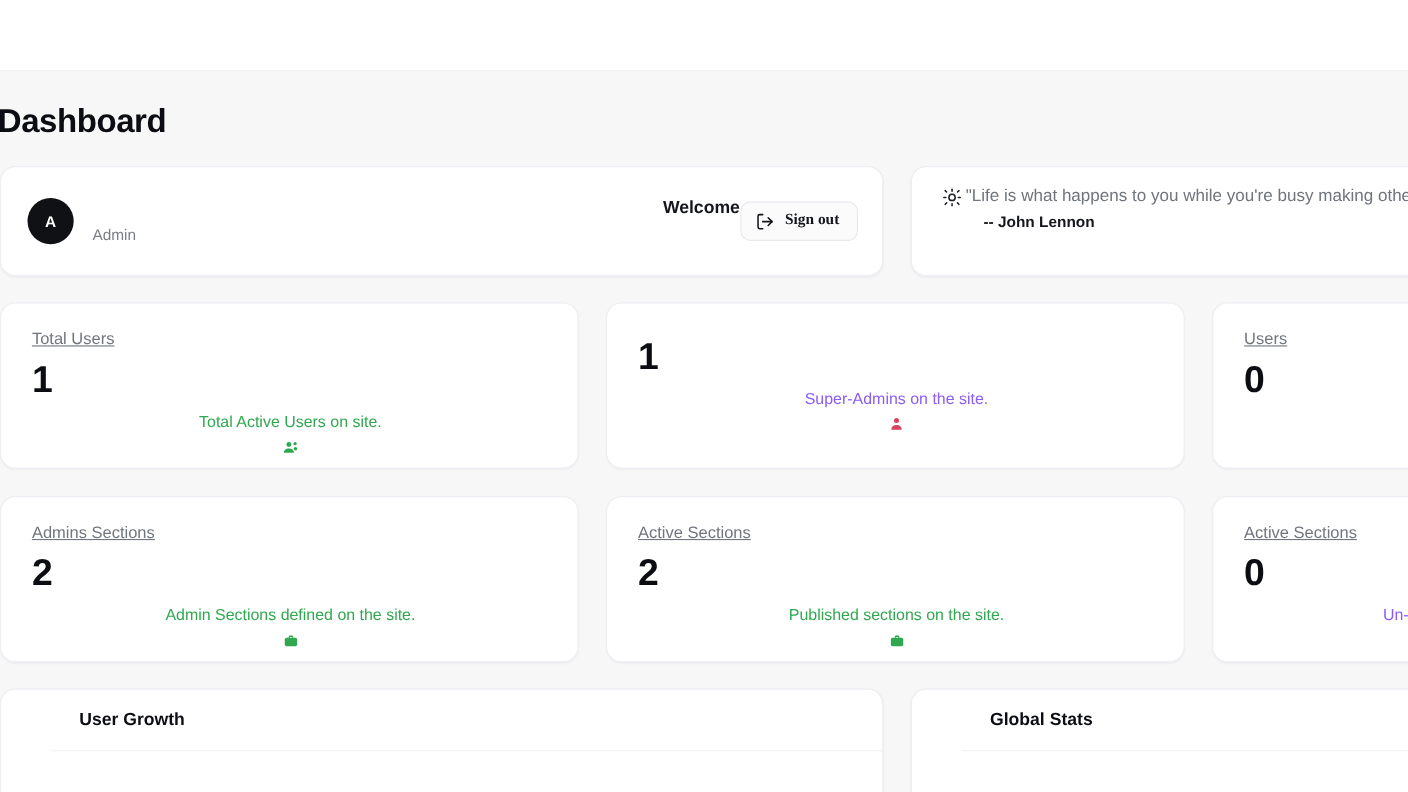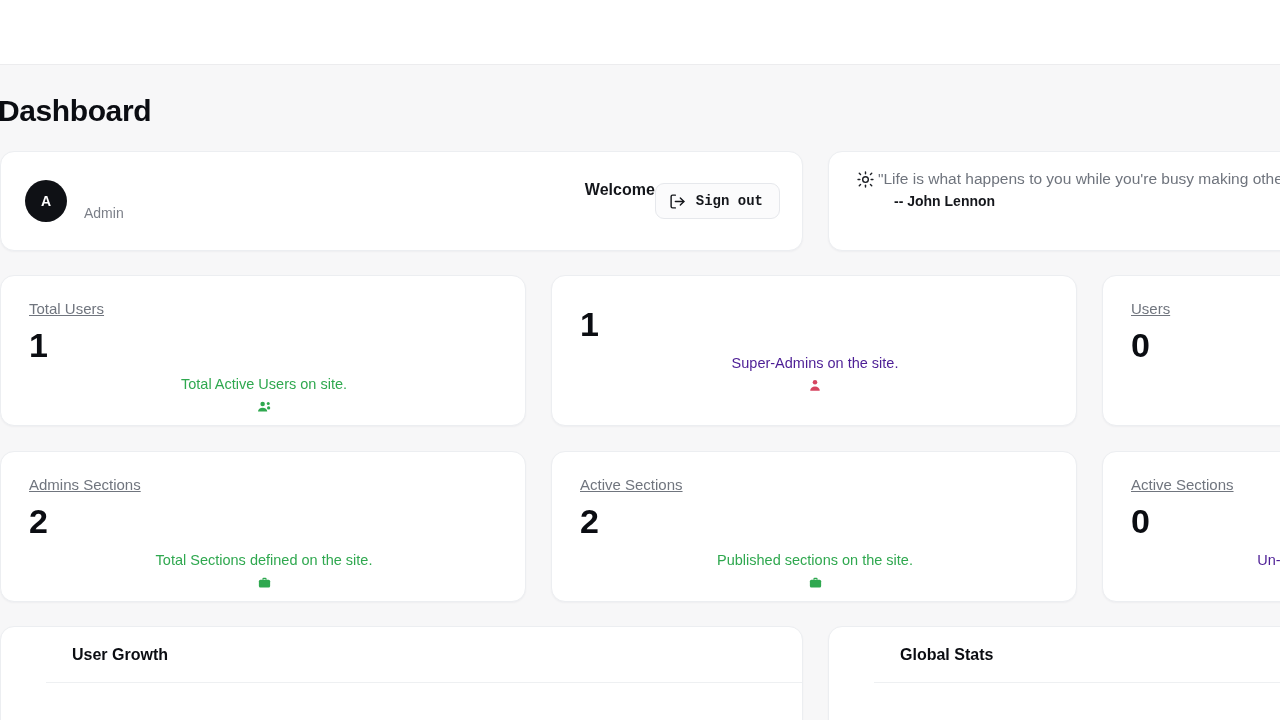--- a/index.html
+++ b/index.html
@@ -105,21 +105,21 @@
     gap: 10px;
     height: 36px;
     padding: 0 16px 0 13px;
     border: 1px solid #e6e8ec;
     border-radius: 9px;
     background: #fbfbfc;
     font-size: 14px;
     font-weight: 700;
     color: #14161b;
     cursor: pointer;
-    font-family: Liberation Mono, monospace;
+    font-family: Liberation Serif, serif;
     flex: 0 0 auto;
   }
   .signout-btn svg { display: block; }
 
   .quote-card {
     width: 745px;
     height: 100px;
     flex: 0 0 auto;
     padding: 16px 22px 0 28px;
     display: flex;
@@ -175,21 +175,21 @@
   .stat-foot {
     font-size: 14.5px;
     margin-top: 9px;
     display: flex;
     align-items: center;
     gap: 7px;
     white-space: nowrap;
     flex-direction: column;
   }
   .stat-foot.green { color: #2fa84f; }
-  .stat-foot.red   { color: #4c1d95; }
+  .stat-foot.red   { color: #8b5cf6; }
   .stat-foot svg { display: block; flex: 0 0 auto; }
 
   
   .panels {
     display: flex;
     gap: 25px;
     margin-top: 24px;
     width: 1560px;
   }
   .panel {
@@ -295,21 +295,21 @@
       <div class="stat-foot green">
         <span>Normal users on the site.</span>
 
       </div>
     </div>
 
     <div class="card stat-card">
       <div class="stat-label">Admins Sections</div>
       <div class="stat-value">2</div>
       <div class="stat-foot green">
-        <span>Total Sections defined on the site.</span>
+        <span>Admin Sections defined on the site.</span>
         <span>
           <svg width="15" height="15" viewBox="0 0 24 24" fill="#2fa84f">
             <rect x="3" y="7.6" width="18" height="12.4" rx="2.4"></rect>
             <path d="M8.6 6.4a2 2 0 0 1 2-2h2.8a2 2 0 0 1 2 2v1.2h-2V6.4h-2.8v1.2h-2z"></path>
           </svg>
         </span>
       </div>
     </div>
 
     <div class="card stat-card">

